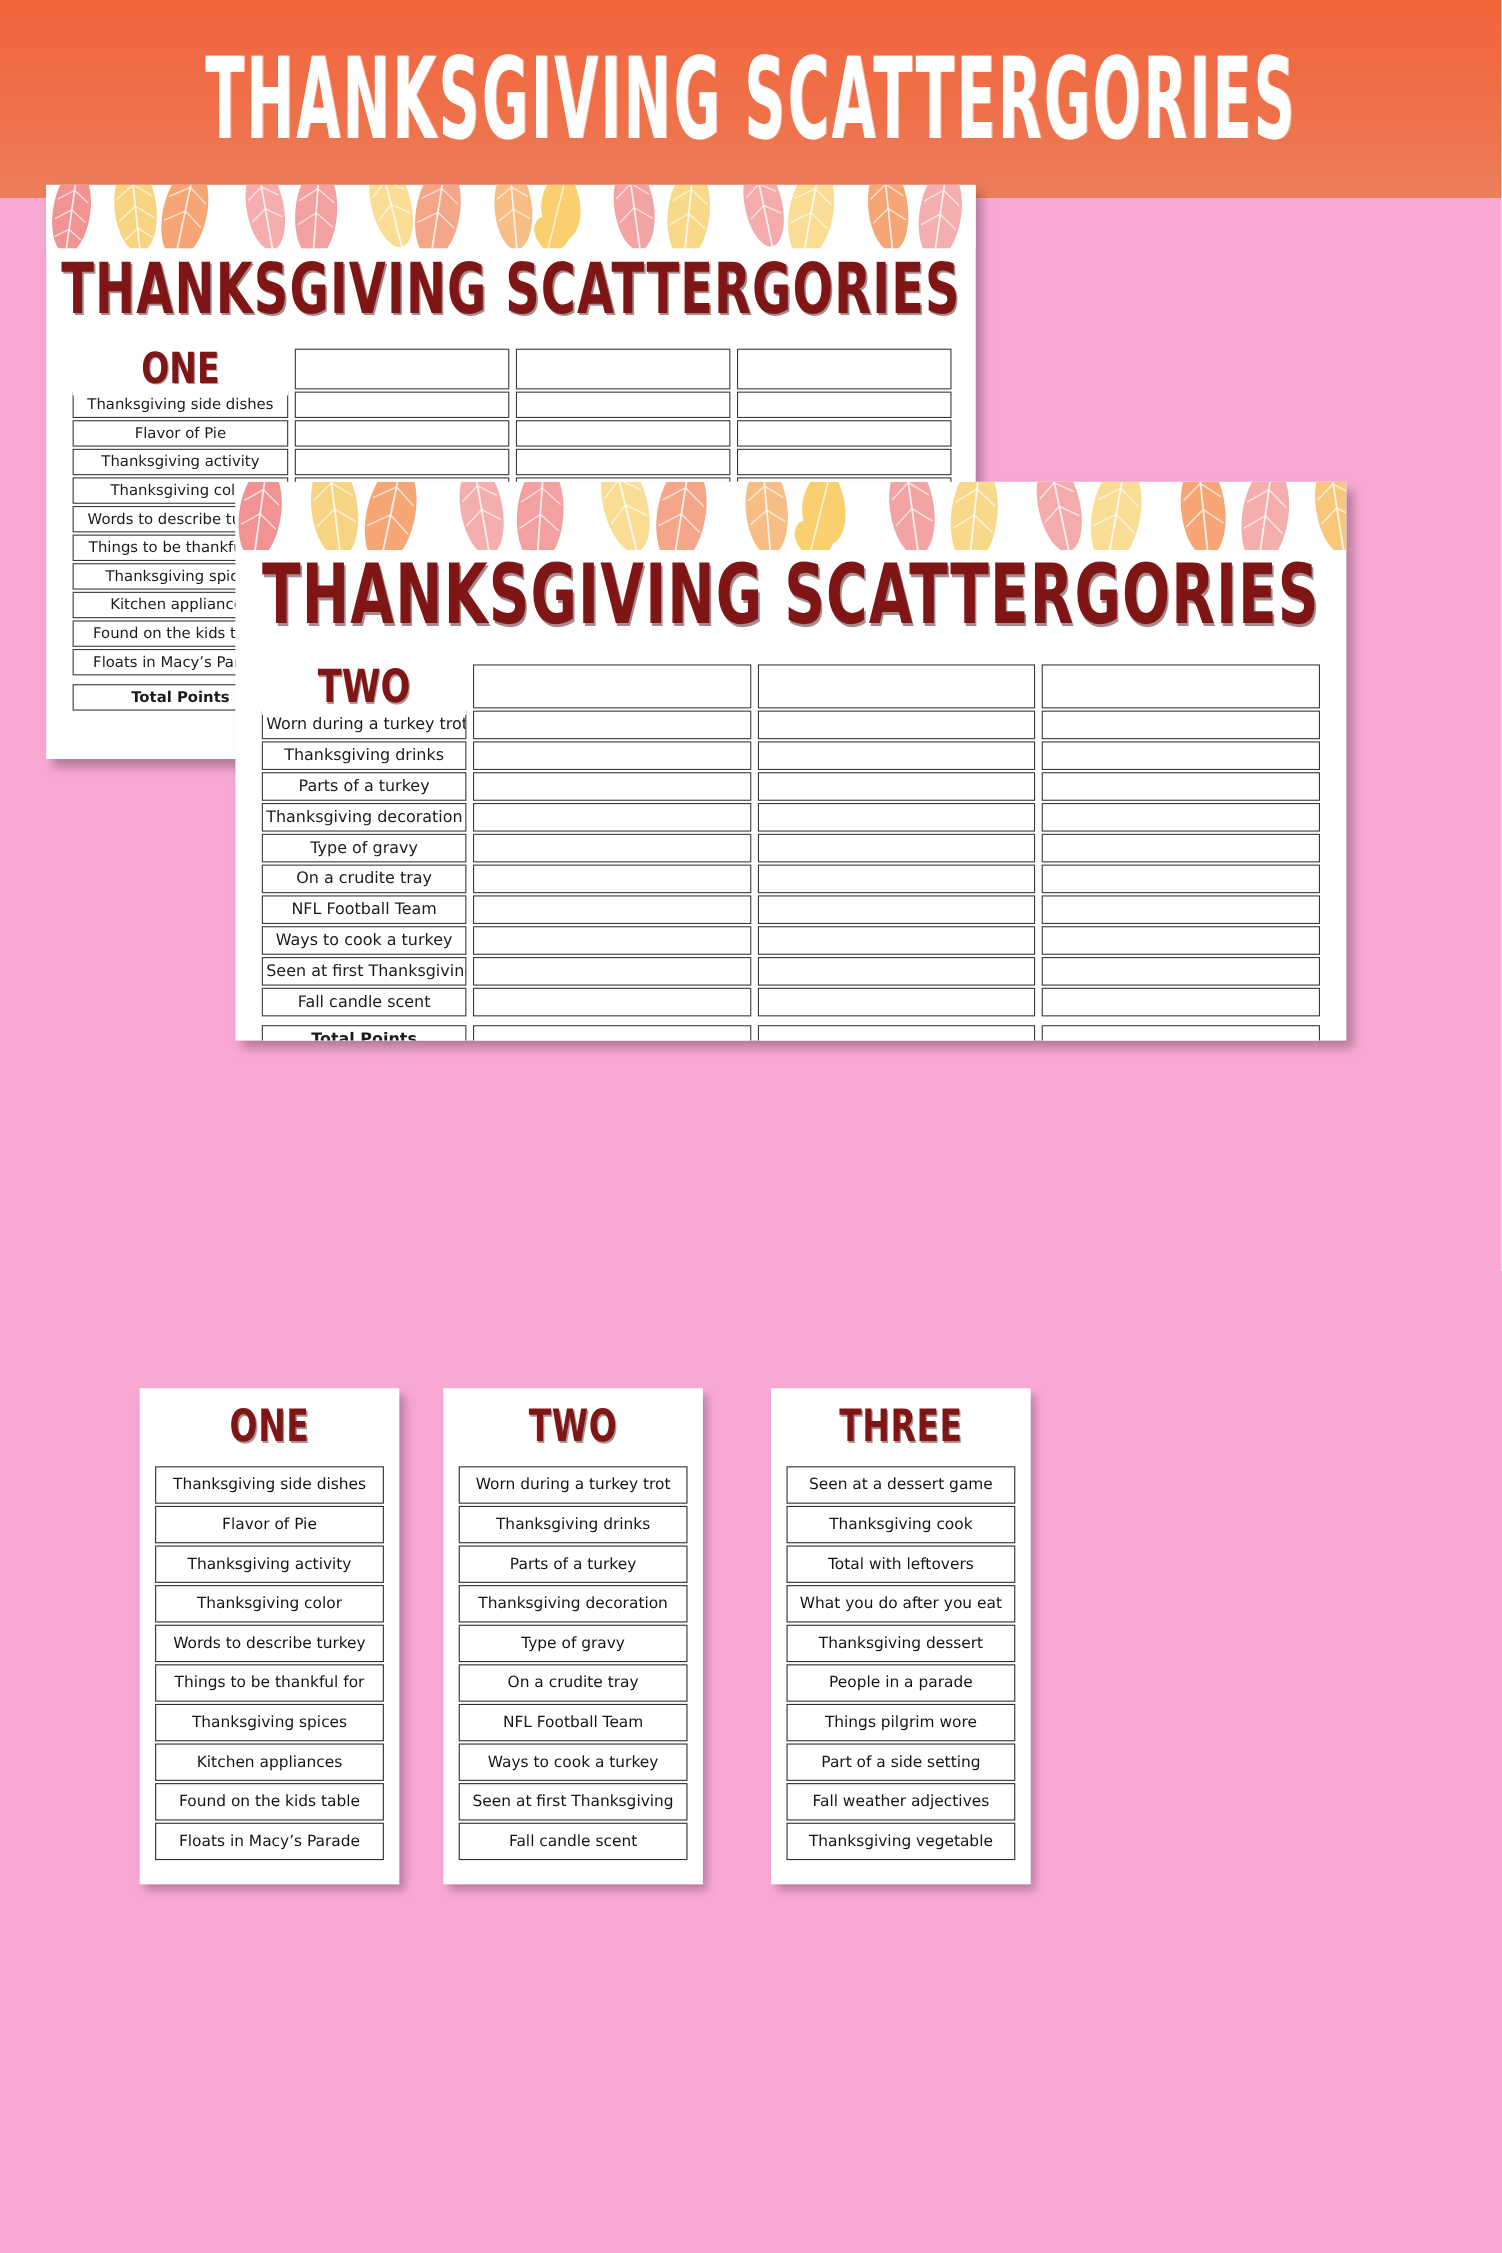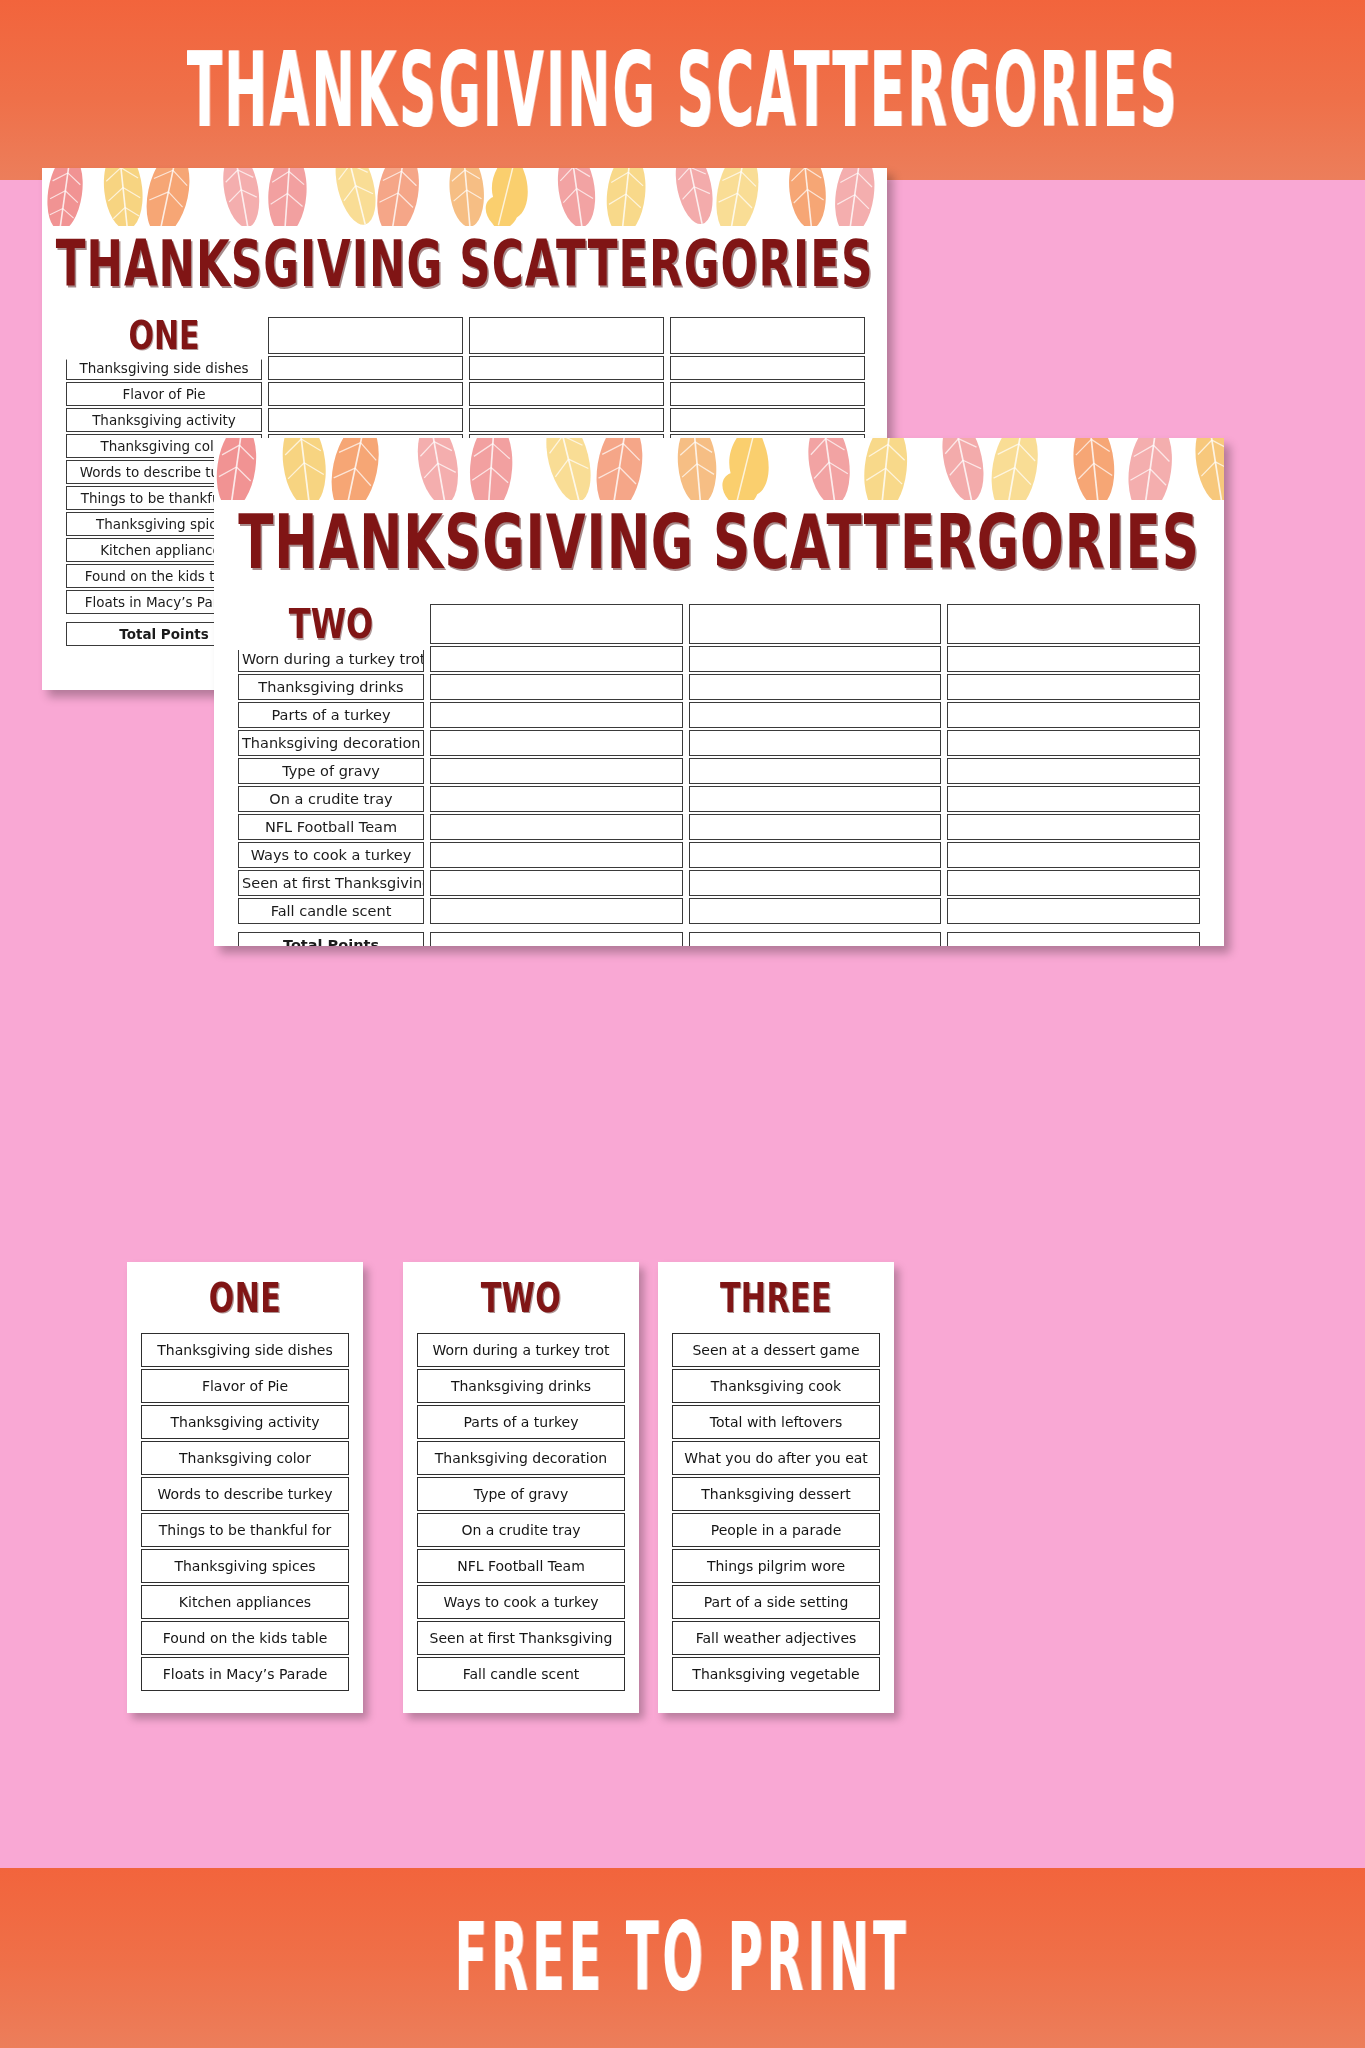--- a/index.html
+++ b/index.html
@@ -120,21 +120,21 @@
 
   
   .mini {
     position: absolute;
     background: #ffffff;
     box-shadow: 5px 6px 8px rgba(0,0,0,0.26);
     padding: 12px 14px 20px 14px;
   }
   .mini-1 { left: 127px; top: 1262px; width: 236px; height: 142px; }
   .mini-2 { left: 403px; top: 1262px; width: 236px; height: 142px; }
-  .mini-3 { left: 658px; top: 1262px; width: 236px; height: 142px; }
+  .mini-3 { left: 701px; top: 1262px; width: 236px; height: 142px; }
   .mini { height: auto; }
 
   .mini-title {
     text-align: center;
     color: #801515;
     font-family: "DejaVu Sans", sans-serif;
     font-weight: bold;
     font-size: 30px;
     transform: scaleY(1.35);
     margin: 6px 0 18px 0;
@@ -541,17 +541,14 @@
       <li>What you do after you eat</li>
       <li>Thanksgiving dessert</li>
       <li>People in a parade</li>
       <li>Things pilgrim wore</li>
       <li>Part of a side setting</li>
       <li>Fall weather adjectives</li>
       <li>Thanksgiving vegetable</li>
     </ul>
   </div>
 
-  <div class="banner banner-bottom">
-    <div class="banner-text">FREE TO PRINT</div>
-  </div>
 
 </div>
 
 </body></html>

